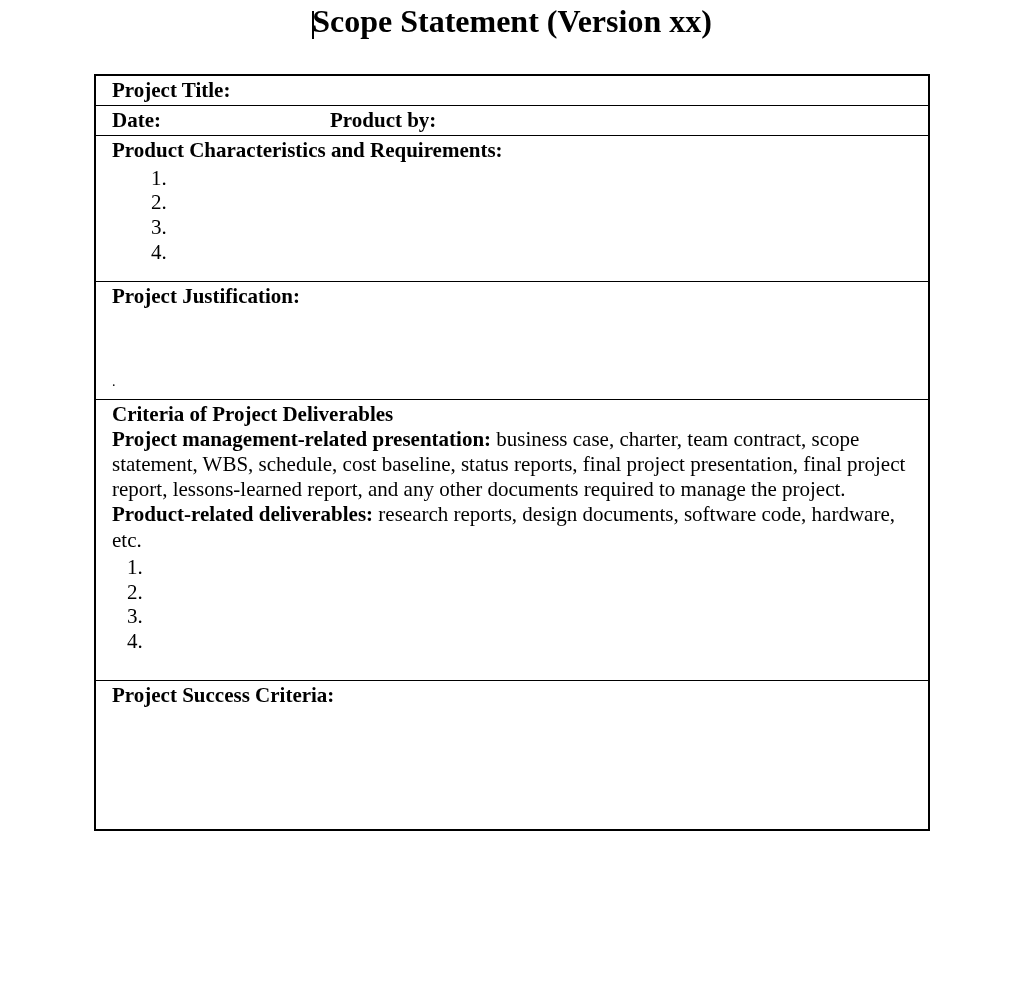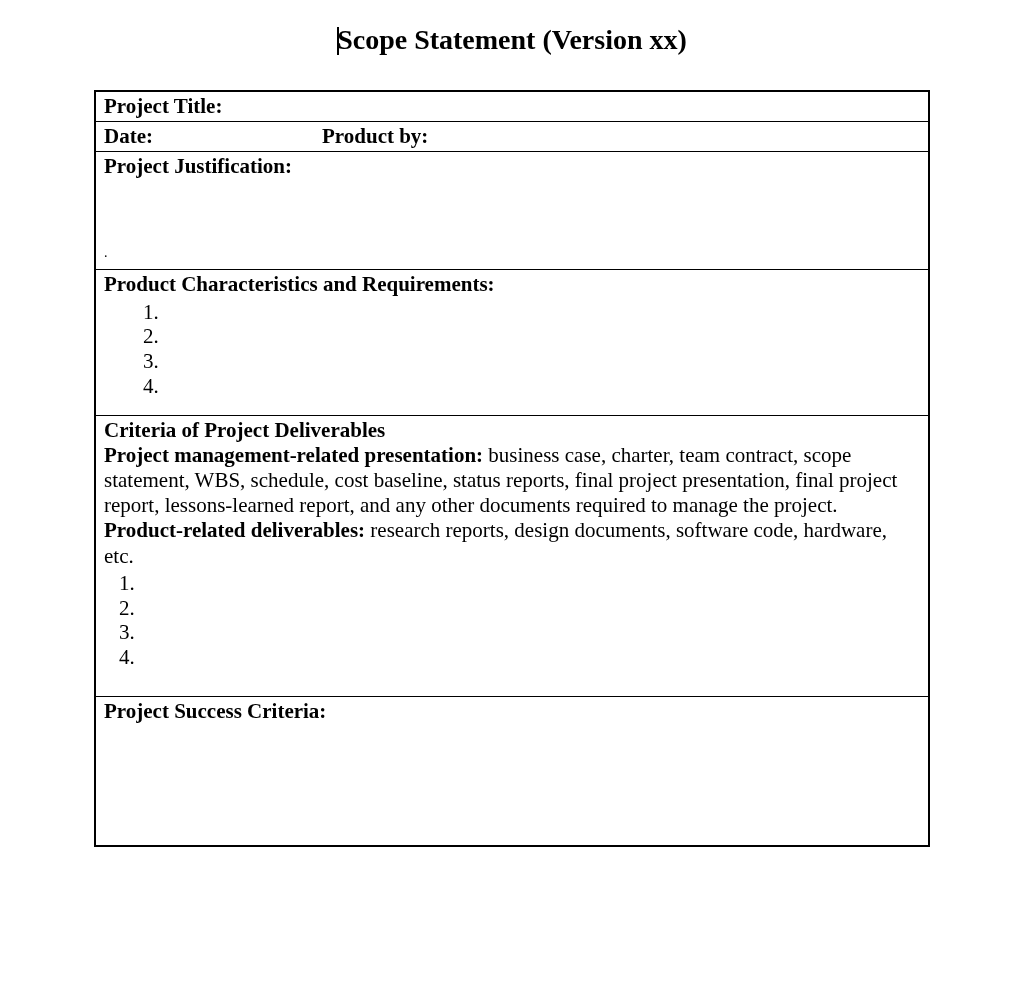--- a/index.html
+++ b/index.html
@@ -12,35 +12,35 @@
       background: #ffffff;
       width: 1024px;
       height: 982px;
       padding: 0;
     }
     .page {
       width: 100%;
       padding: 0 94px;
     }
     .title {
-      font-size: 28px;
+      font-size: 32px;
       font-weight: bold;
       text-align: center;
-      padding: 24px 0 34px 0;
+      padding: 3px 0 34px 0;
       margin-left: 100px;
       margin-right: 100px;
     }
     table.scope {
       width: 100%;
       border-collapse: collapse;
       border: 2px solid #000;
     }
     table.scope td {
       border: 1px solid #000;
-      padding: 2px 8px;
+      padding: 2px 16px;
       font-size: 21px;
       line-height: 1.2;
       vertical-align: top;
     }
     .bold {
       font-weight: bold;
     }
     .row-tall {
       height: 118px;
     }
@@ -112,35 +112,35 @@
     </tr>
     <tr>
       <td>
         <div class="date-prep">
           <span class="bold date-label">Date:</span>
           <span class="bold">Product by:</span>
         </div>
       </td>
     </tr>
     <tr>
-      <td class="row-tall">
-        <div class="bold section-pad">Project Justification:</div>
-        <div style="height:68px"></div>
-        <div class="dot">.</div>
-      </td>
-    </tr>
-    <tr>
       <td>
         <div class="bold">Product Characteristics and Requirements:</div>
         <ol class="req-list">
           <li></li>
           <li></li>
           <li></li>
           <li></li>
         </ol>
+      </td>
+    </tr>
+    <tr>
+      <td class="row-tall">
+        <div class="bold section-pad">Project Justification:</div>
+        <div style="height:68px"></div>
+        <div class="dot">.</div>
       </td>
     </tr>
     <tr>
       <td>
         <div class="bold">Criteria of Project Deliverables</div>
         <div>
           <span class="bold">Project management-related presentation:</span><span> business case, charter, team contract, scope statement, WBS, schedule, cost baseline, status reports, final project presentation, final project report, lessons-learned report, and any other documents required to manage the project.</span>
         </div>
         <div>
           <span class="bold">Product-related deliverables:</span><span> research reports, design documents, software code, hardware, etc.</span>

